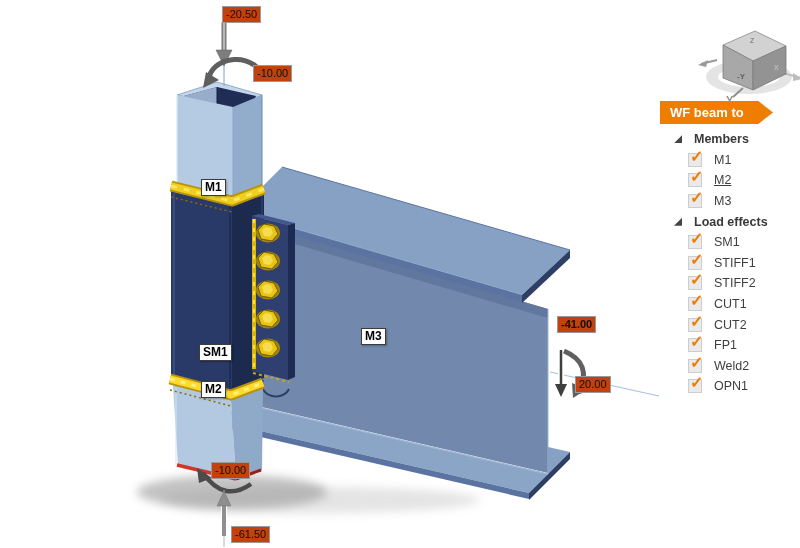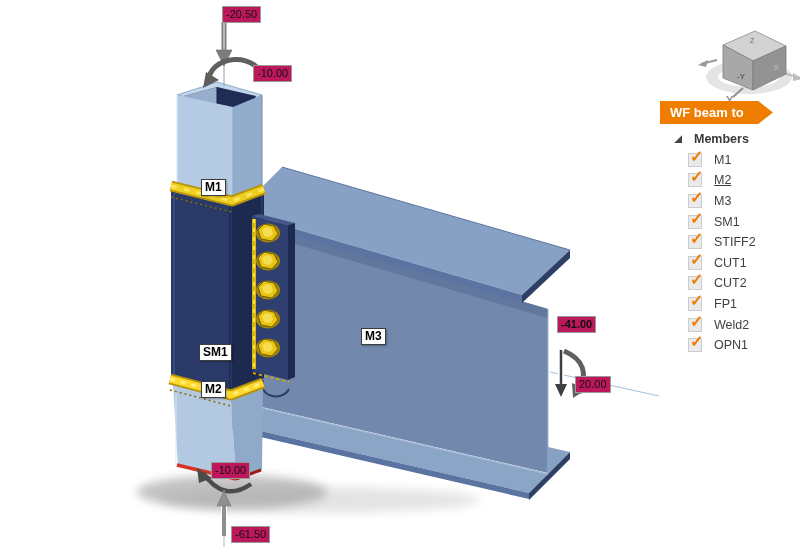--- a/index.html
+++ b/index.html
@@ -1,21 +1,21 @@
 <!DOCTYPE html>
 <html><head>
 <meta charset="utf-8">
 <style>
   html,body{margin:0;padding:0;background:#ffffff;}
   #app{position:relative;width:800px;height:548px;overflow:hidden;background:#ffffff;
        font-family:"Liberation Sans",sans-serif;}
   #scene{position:absolute;left:0;top:0;}
 
   
-  .dim-label{position:absolute;background:#be185d;border:1px solid #9a9a9a;color:#101010;
+  .dim-label{position:absolute;background:#c2410c;border:1px solid #9a9a9a;color:#101010;
              font-size:11px;line-height:13px;padding:1px 3px;white-space:nowrap;}
   .member-label{position:absolute;background:#ffffff;border:1px solid #3c3c3c;color:#000;
              font-size:12px;font-weight:bold;line-height:15px;padding:0 3px;white-space:nowrap;
              box-shadow:1px 1px 2px rgba(0,0,0,.3);}
 
   
   #banner{position:absolute;left:660px;top:101px;width:113px;height:23px;background:#ee7d00;
           clip-path:polygon(0 0,87% 0,100% 50%,87% 100%,0 100%);
           color:#fff;font-size:13px;font-weight:bold;line-height:23px;padding-left:10px;box-sizing:border-box;}
   #tree{position:absolute;left:655px;top:129px;width:145px;}
@@ -205,24 +205,32 @@
   </div>
   <div class="trow item selected">
     <div class="cb"><span class="chk"></span></div>
     <div class="ilabel">M2</div>
   </div>
   <div class="trow item">
     <div class="cb"><span class="chk"></span></div>
     <div class="ilabel">M3</div>
   </div>
 
+  <div class="trow">
+    <div class="tri"></div>
+    <div class="hlabel">Load effects</div>
+  </div>
 
   <div class="trow item">
     <div class="cb"><span class="chk"></span></div>
     <div class="ilabel">SM1</div>
+  </div>
+  <div class="trow item">
+    <div class="cb"><span class="chk"></span></div>
+    <div class="ilabel">STIFF1</div>
   </div>
   <div class="trow item">
     <div class="cb"><span class="chk"></span></div>
     <div class="ilabel">STIFF2</div>
   </div>
   <div class="trow item">
     <div class="cb"><span class="chk"></span></div>
     <div class="ilabel">CUT1</div>
   </div>
   <div class="trow item">

